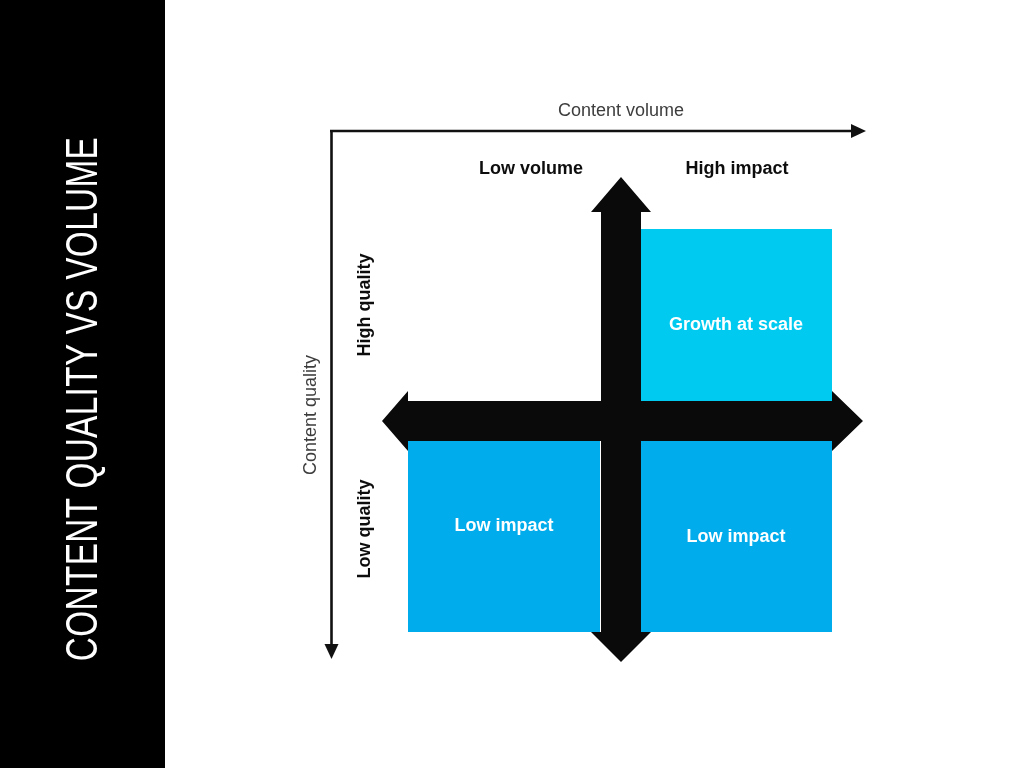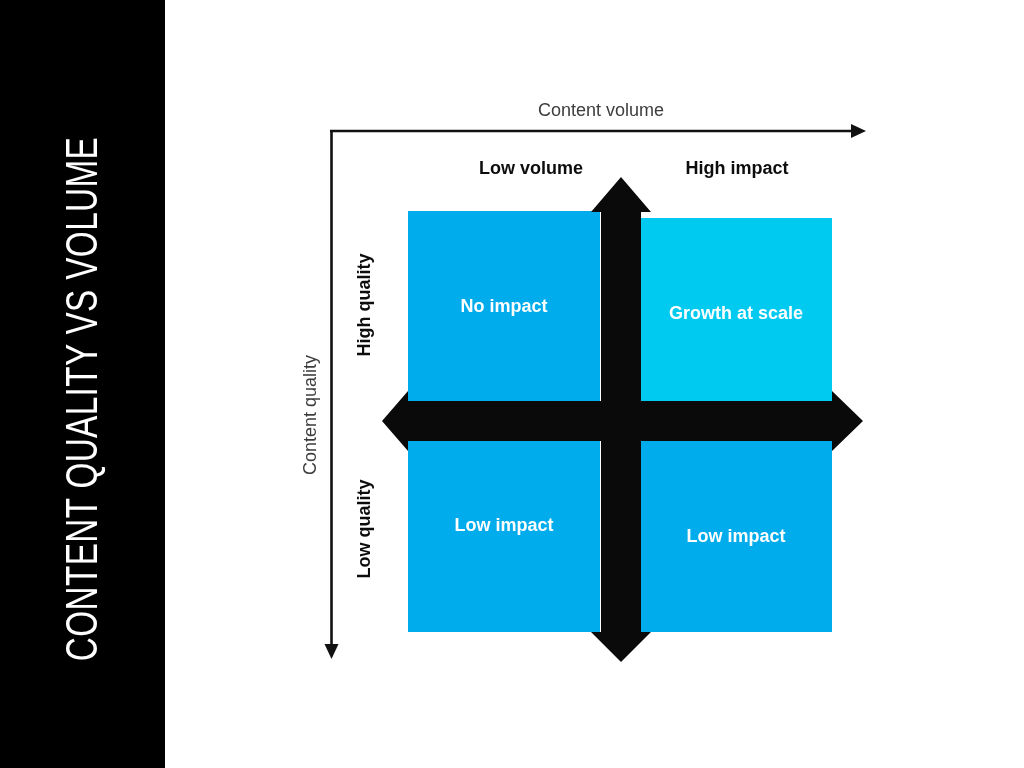--- a/index.html
+++ b/index.html
@@ -45,39 +45,36 @@
   .hdr-label.rot{transform:translate(-50%,-50%) rotate(-90deg);}
 
   
   .quad{
     display:flex;align-items:center;justify-content:center;
     color:#ffffff;
     font-size:18px;font-weight:700;
     text-align:center;
   }
   .quad-tl{left:408px;top:211px;width:192px;height:190px;}
-  .quad-tr{left:640px;top:218px;width:192px;height:190px;}
+  .quad-tr{left:640px;top:229px;width:192px;height:190px;}
   .quad-bl{left:408px;top:441px;width:192px;height:191px;}
   .quad-br{left:640px;top:441px;width:192px;height:191px;}
   .quad-bl .quad-label{transform:translateY(-11px);}
 
   .overlay-svg{left:0;top:0;pointer-events:none;}
 </style>
 </head>
 <body>
 
 <div class="slide">
 
   <div class="abs sidebar" style="background-color: rgb(0, 0, 0);">
     <span class="slide-title">CONTENT QUALITY VS VOLUME</span>
   </div>
 
-  <div class="abs quad quad-tl" style="background-color: rgb(0, 172, 236);">
-    <span class="quad-label">No impact</span>
-  </div>
   <div class="abs quad quad-tr" style="background-color: rgb(0, 202, 240);">
     <span class="quad-label">Growth at scale</span>
   </div>
   <div class="abs quad quad-bl" style="background-color: rgb(0, 172, 236);">
     <span class="quad-label">Low impact</span>
   </div>
   <div class="abs quad quad-br" style="background-color: rgb(0, 172, 236);">
     <span class="quad-label">Low impact</span>
   </div>
 
@@ -91,21 +88,21 @@
     <g>
       <line x1="331.5" y1="130" x2="331.5" y2="646" stroke-width="2.6" stroke="#111111"></line>
       <path d="M331.5,659 L324.5,644 L338.5,644 Z" fill="#111111"></path>
     </g>
 
     <path d="M621,177 L651,212 L641,212 L641,632 L651,632 L621,662 L591,632 L601,632 L601,212 L591,212 Z" fill="#0a0a0a"></path>
 
     <path d="M382,421 L408,391 L408,401 L832,401 L832,391 L863,421 L832,451 L832,441 L408,441 L408,451 Z" fill="#0a0a0a"></path>
   </svg>
 
-  <span class="abs axis-label" style="left:601px;top:110px;">Content volume</span>
+  <span class="abs axis-label" style="left:621px;top:110px;">Content volume</span>
   <span class="abs axis-label rot" style="left:310px;top:415px;">Content quality</span>
 
   <span class="abs hdr-label" style="left:503px;top:168px;margin-left:28px;">Low volume</span>
   <span class="abs hdr-label" style="left:737px;top:168px;">High impact</span>
 
   <span class="abs hdr-label rot" style="left:364px;top:305px;">High quality</span>
   <span class="abs hdr-label rot" style="left:364px;top:529px;">Low quality</span>
 
 </div>
 

